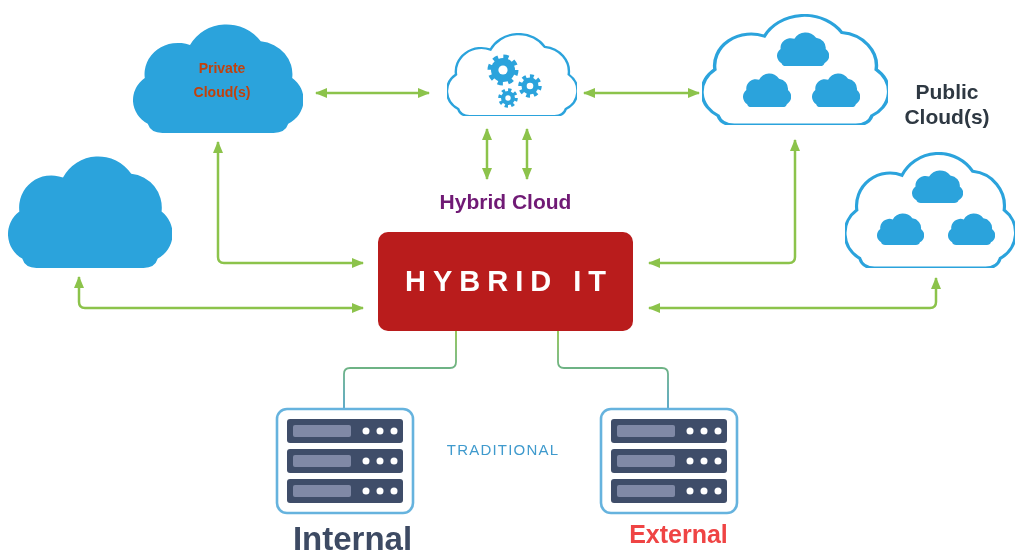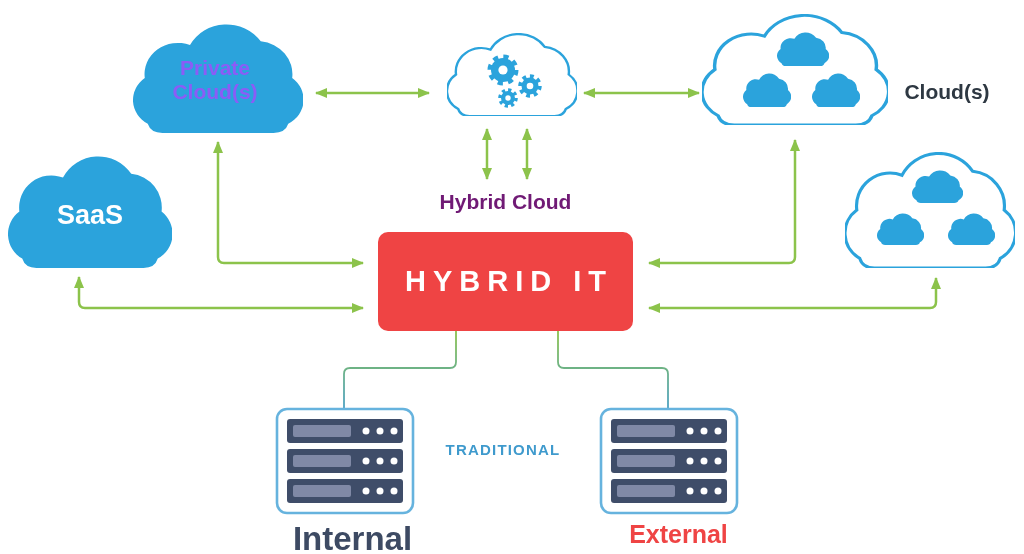--- a/index.html
+++ b/index.html
@@ -14,28 +14,28 @@
   .mini use{fill:#2BA3DC;}
   .ga{stroke:#8CC34B;stroke-width:2.5;fill:none;marker-start:url(#ah);marker-end:url(#ah);}
   .conn{stroke:url(#connGrad);stroke-width:1.8;fill:none;}
   .rack-frame{fill:#ffffff;stroke:#66B3DE;stroke-width:2.6;}
   .rack-bar{fill:#3F4D69;}
   .rack-slot{fill:#8089A6;}
   .rack-dot{fill:#ffffff;}
   .gear-base{fill:#2BA3DC;}
   .gear-back{fill:#ffffff;}
   .gear-hole{fill:#ffffff;}
-  #private-label{left:145px;top:56px;width:140px;color:#8b5cf6;font-size:21px;font-weight:700;line-height:24px;}
+  #private-label{left:152px;top:56px;width:140px;color:#c2410c;font-size:14px;font-weight:700;line-height:24px;}
   #saas-label{left:28px;top:200px;width:124px;color:#fff;font-size:27px;font-weight:700;}
   #hybrid-cloud-label{left:428px;top:190px;width:155px;color:#701a75;font-size:21px;font-weight:700;}
   #public-label{left:888px;top:79px;width:118px;color:#2E3842;font-size:21px;font-weight:700;line-height:25px;}
-  #hybrid-it-box{position:absolute;left:378px;top:232px;width:255px;height:99px;background:#ef4444;
+  #hybrid-it-box{position:absolute;left:378px;top:232px;width:255px;height:99px;background:#b91c1c;
     border-radius:10px;display:flex;align-items:center;justify-content:center;}
   #hybrid-it-box span{color:#fff;font-size:29px;font-weight:700;letter-spacing:7px;padding-left:7px;}
-  #datacenter-label{left:418px;top:440px;width:170px;color:#3F9ACD;font-size:15px;font-weight:700;
+  #datacenter-label{left:418px;top:440px;width:170px;color:#3F9ACD;font-size:15px;font-weight:400;
     letter-spacing:1.2px;line-height:19px;}
   #internal-label{left:290px;top:520px;width:125px;color:#3D4A63;font-size:33px;font-weight:700;}
   #external-label{left:616px;top:520px;width:125px;color:#ef4444;font-size:25px;font-weight:600;}
 </style>
 </head>
 <body>
 
 <div id="stage">
 
   <svg class="canvas" width="1024" height="554" viewBox="0 0 1024 554">
@@ -156,25 +156,25 @@
         <circle class="rack-dot" cx="704" cy="491" r="3.5"></circle>
         <circle class="rack-dot" cx="718" cy="491" r="3.5"></circle>
     </g>
   </svg>
 
   <div class="lbl" id="private-label">
     <div>Private</div>
     <div>Cloud(s)</div>
   </div>
 
-  <div class="lbl" id="saas-label">SaaS</div>
 
   <div class="lbl" id="hybrid-cloud-label">Hybrid Cloud</div>
 
   <div class="lbl" id="public-label">
+    <div>Public</div>
     <div>Cloud(s)</div>
   </div>
 
   <div id="hybrid-it-box">
     <span>HYBRID IT</span>
   </div>
 
   <div class="lbl" id="datacenter-label">
     <div>TRADITIONAL</div>
   </div>

